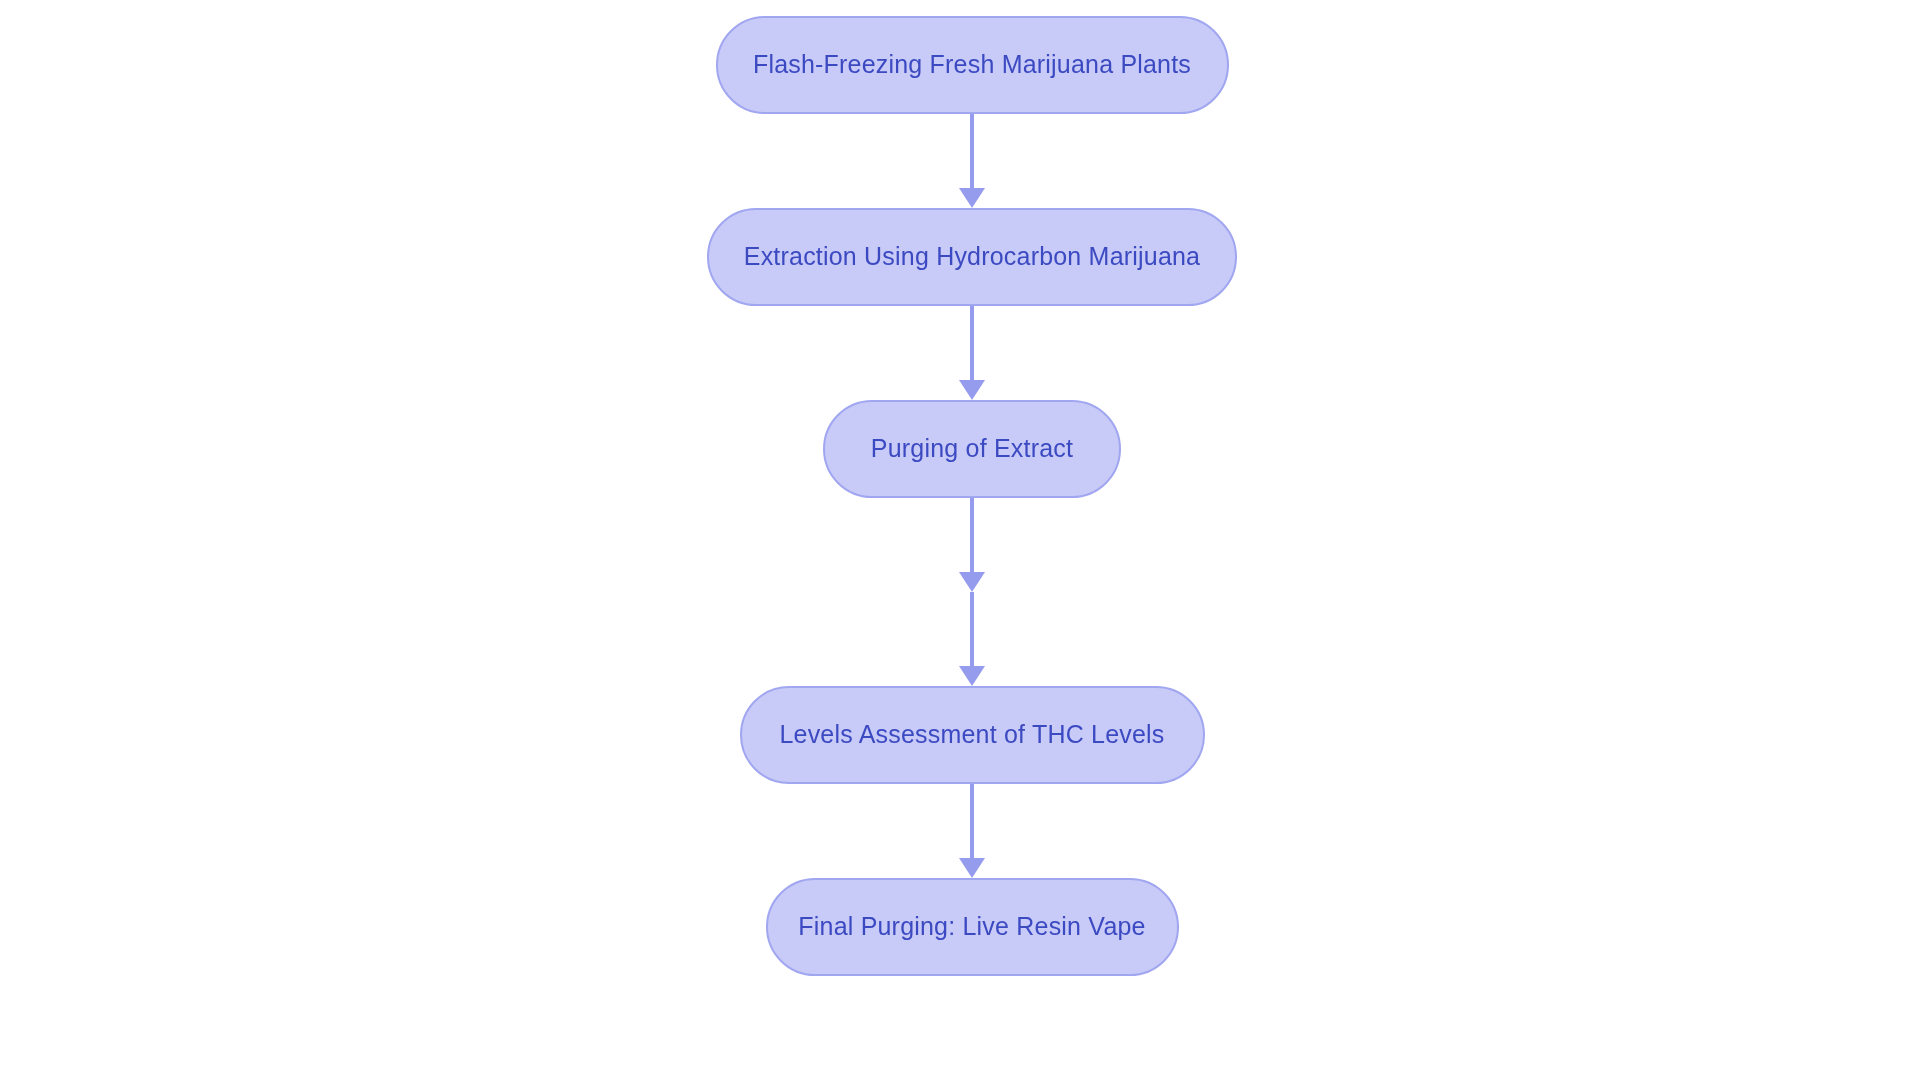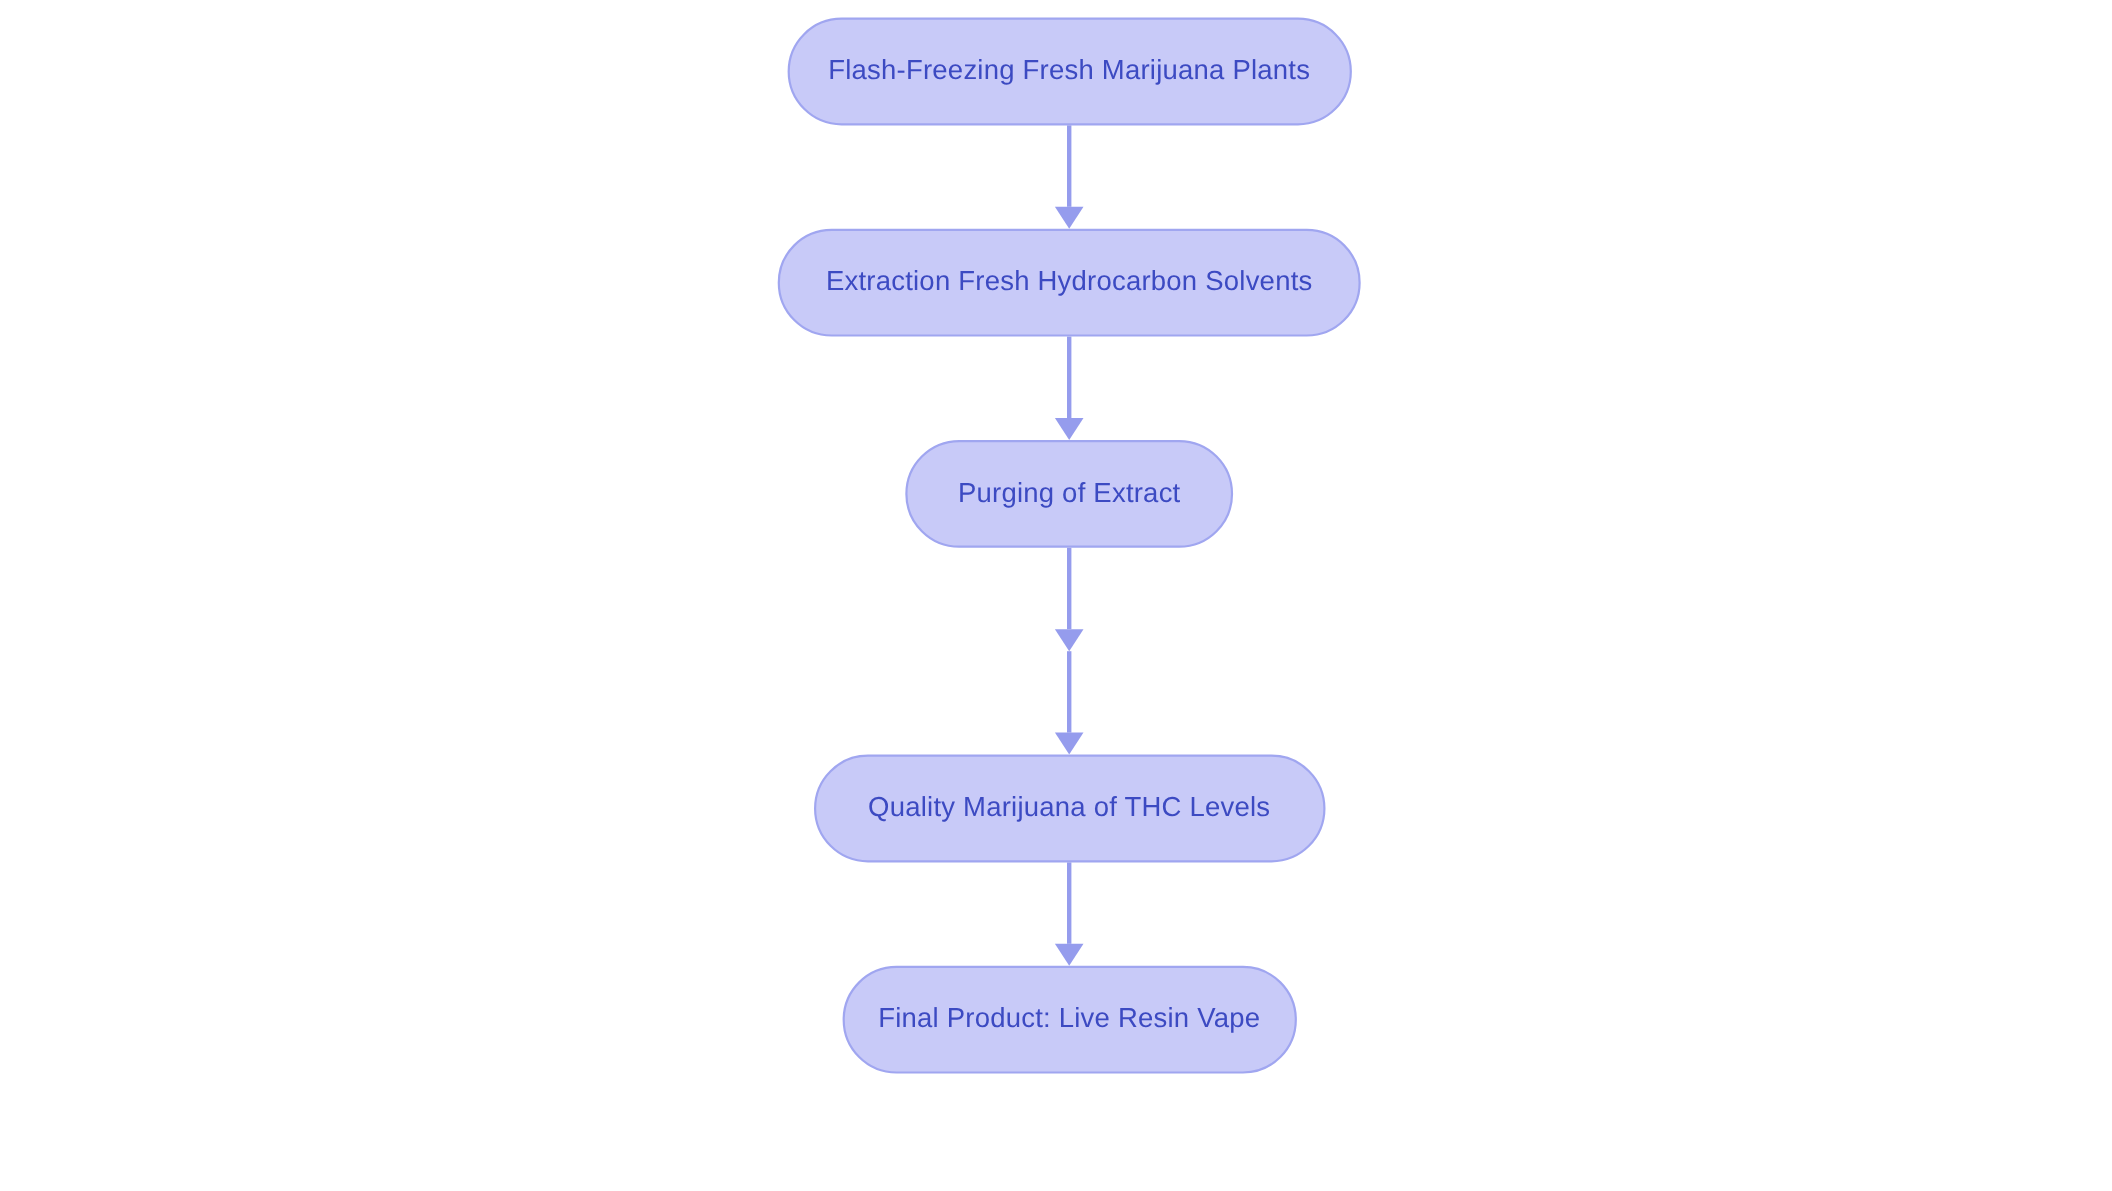--- a/index.html
+++ b/index.html
@@ -80,21 +80,21 @@
   <div class="node w1">
     <span class="node-label">Flash-Freezing Fresh Marijuana Plants</span>
   </div>
 
   <div class="arrow">
     <div class="arrow-line"></div>
     <div class="arrow-head"></div>
   </div>
 
   <div class="node w2">
-    <span class="node-label">Extraction Fresh Hydrocarbon Solvents</span>
+    <span class="node-label">Extraction Using Hydrocarbon Marijuana</span>
   </div>
 
   <div class="arrow">
     <div class="arrow-line"></div>
     <div class="arrow-head"></div>
   </div>
 
   <div class="node w3">
     <span class="node-label">Purging of Extract</span>
   </div>
@@ -104,25 +104,25 @@
     <div class="arrow-head"></div>
   </div>
 
 
   <div class="arrow">
     <div class="arrow-line"></div>
     <div class="arrow-head"></div>
   </div>
 
   <div class="node w5">
-    <span class="node-label">Quality Marijuana of THC Levels</span>
+    <span class="node-label">Levels Assessment of THC Levels</span>
   </div>
 
   <div class="arrow">
     <div class="arrow-line"></div>
     <div class="arrow-head"></div>
   </div>
 
   <div class="node w6">
-    <span class="node-label">Final Product: Live Resin Vape</span>
+    <span class="node-label">Final Purging: Live Resin Vape</span>
   </div>
 
 </div>
 
 </body></html>

